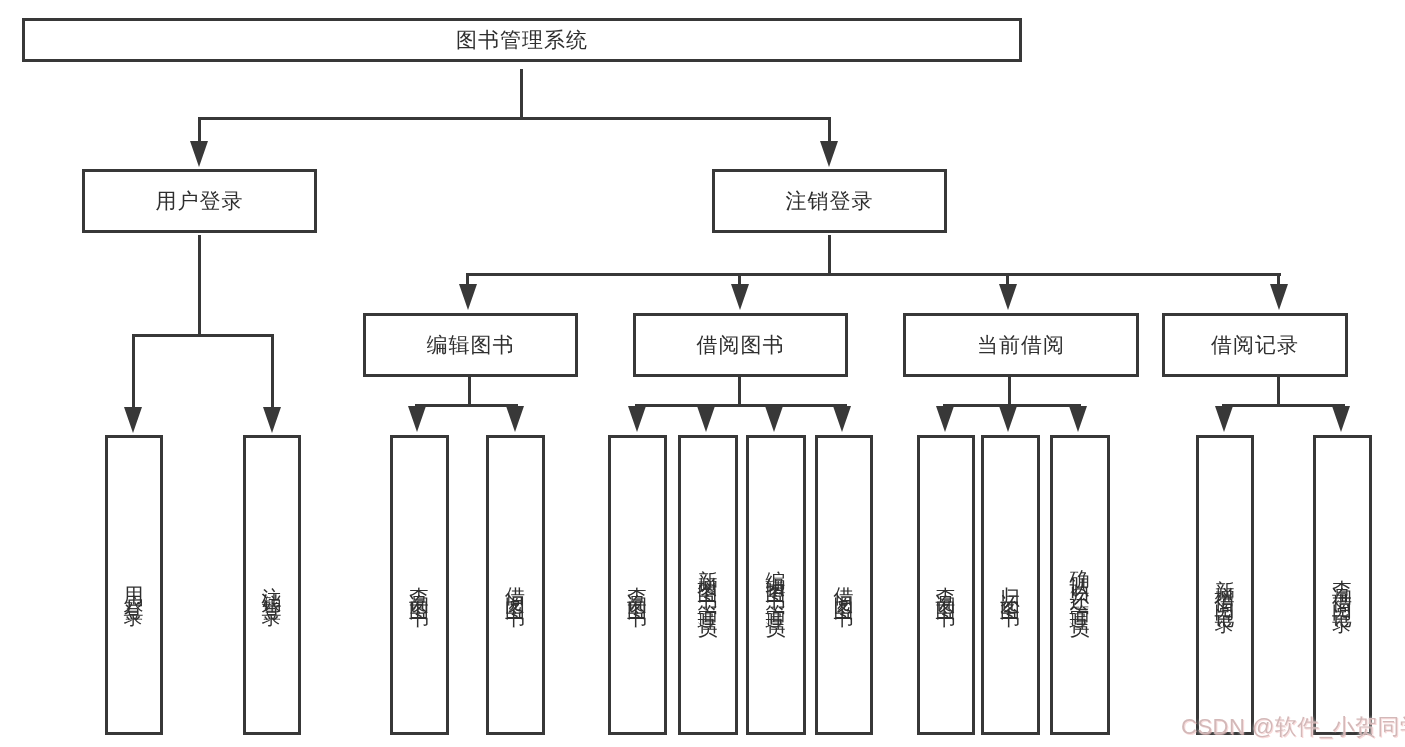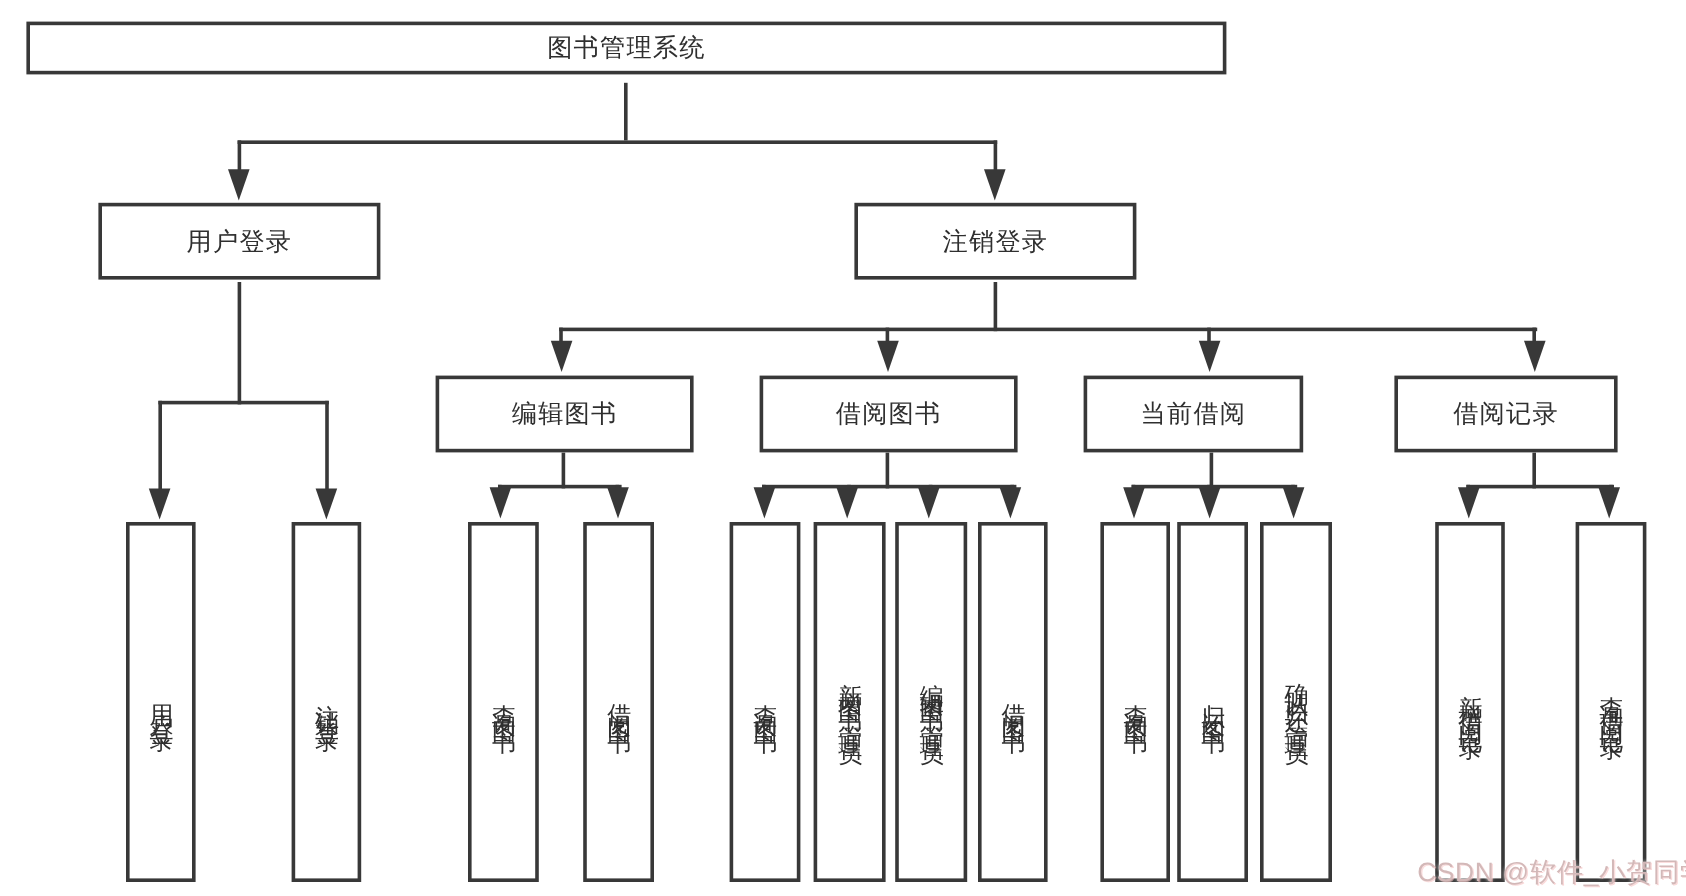--- a/index.html
+++ b/index.html
@@ -114,21 +114,21 @@
   <div class="arrow" style="left:1215px;top:406px"></div>
   <div class="arrow" style="left:1332px;top:406px"></div>
 
   <div class="box hbox" style="left:22px;top:18px;width:1000px;height:44px">图书管理系统</div>
 
   <div class="box hbox" style="left:82px;top:169px;width:235px;height:64px">用户登录</div>
   <div class="box hbox" style="left:712px;top:169px;width:235px;height:64px">注销登录</div>
 
   <div class="box hbox" style="left:363px;top:313px;width:215px;height:64px">编辑图书</div>
   <div class="box hbox" style="left:633px;top:313px;width:215px;height:64px">借阅图书</div>
-  <div class="box hbox" style="left:903px;top:313px;width:183px;height:64px">当前借阅</div>
+  <div class="box hbox" style="left:903px;top:313px;width:236px;height:64px">当前借阅</div>
   <div class="box hbox" style="left:1162px;top:313px;width:186px;height:64px">借阅记录</div>
 
   <div class="box" style="left:105px;top:435px;width:58px;height:300px">
     <span class="vtext">用户登录</span>
   </div>
   <div class="box" style="left:243px;top:435px;width:58px;height:300px">
     <span class="vtext">注销登录</span>
   </div>
 
   <div class="box" style="left:390px;top:435px;width:59px;height:300px">

